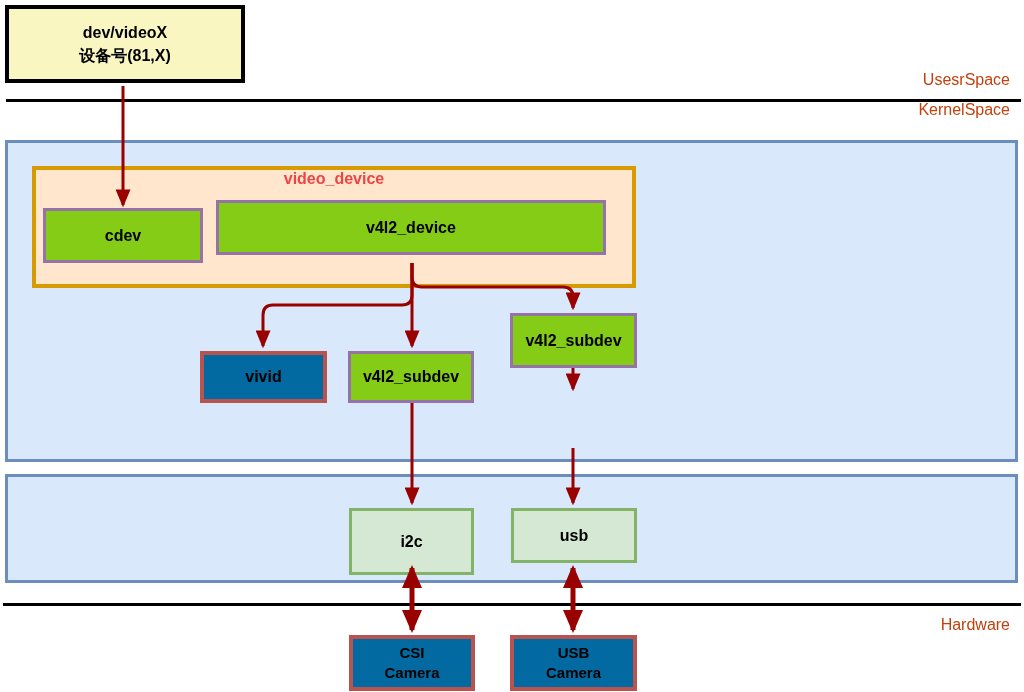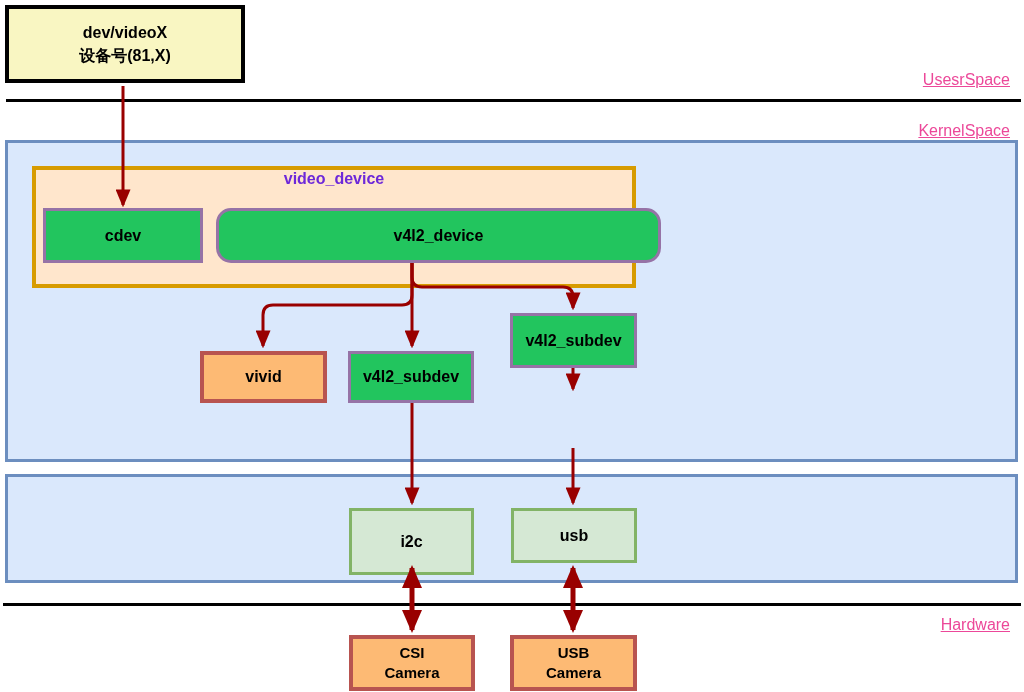--- a/index.html
+++ b/index.html
@@ -5,55 +5,55 @@
   html,body { margin:0; padding:0; background:#fff; }
   #canvas {
     position:relative; width:1024px; height:692px; background:#ffffff;
     font-family:"Liberation Sans","DejaVu Sans",sans-serif; overflow:hidden;
   }
   .box {
     position:absolute; box-sizing:border-box;
     display:flex; flex-direction:column; align-items:center; justify-content:center;
     font-weight:bold; font-size:16px; color:#000; text-align:center; line-height:1.45;
   }
-  .purple { background:#22c55e; border:3px solid #9673A6; }
-  .pink   { background:#fdba74; border:4px solid #B85450;align-items:center; }
+  .purple { background:#84cc16; border:3px solid #9673A6; }
+  .pink   { background:#0369a1; border:4px solid #B85450;align-items:center; }
   .green  { background:#D5E8D4; border:3px solid #82B366; }
   .blue-container { position:absolute; box-sizing:border-box; background:#DAE8FC; border:3px solid #6C8EBF; }
   .orange-container { position:absolute; box-sizing:border-box; background:#FFE6CC; border:4px solid #D79B00; }
   .orange-title { position:absolute; left:32px; top:170px; width:604px; text-align:center;
-                  font-weight:bold; font-size:16px; color:#6d28d9; }
+                  font-weight:bold; font-size:16px; color:#ef4444; }
   .layer-line { position:absolute; height:3px; background:#000; }
-  .layer-label { position:absolute; right:14px; font-size:16px; color:#ec4899; font-weight:normal;text-decoration:underline; }
+  .layer-label { position:absolute; right:14px; font-size:16px; color:#c2410c; font-weight:normal; }
   #dev-node { background:#F9F6C2; border:4px solid #000; }
   #arrow-layer { position:absolute; left:0; top:0; pointer-events:none; z-index:10; }
 </style>
 </head>
 <body>
 
 <div id="canvas">
 
   <div class="box" id="dev-node" style="left:5px; top:5px; width:240px; height:78px;">
     <span>dev/videoX</span>
     <span>设备号(81,X)</span>
   </div>
 
   <div class="layer-label" style="top:71px;">UsesrSpace</div>
   <div class="layer-line" style="left:6px; top:99px; width:1015px;"></div>
-  <div class="layer-label" style="top:122px;">KernelSpace</div>
+  <div class="layer-label" style="top:101px;">KernelSpace</div>
 
   <div class="blue-container" style="left:5px; top:140px; width:1013px; height:322px;"></div>
 
   <div class="orange-container" style="left:32px; top:166px; width:604px; height:122px;"></div>
   <div class="orange-title">video_device</div>
 
   <div class="box purple" style="left:43px; top:208px; width:160px; height:55px;">
     <span>cdev</span>
   </div>
-  <div class="box purple" style="left:216px; top:208px; width:445px; height:55px;border-radius:15px;">
+  <div class="box purple" style="left:216px; top:200px; width:390px; height:55px;">
     <span>v4l2_device</span>
   </div>
 
   <div class="box pink" style="left:200px; top:351px; width:127px; height:52px;">
     <span>vivid</span>
   </div>
   <div class="box purple" style="left:348px; top:351px; width:126px; height:52px;">
     <span>v4l2_subdev</span>
   </div>
   <div class="box purple" style="left:510px; top:313px; width:127px; height:55px;">

